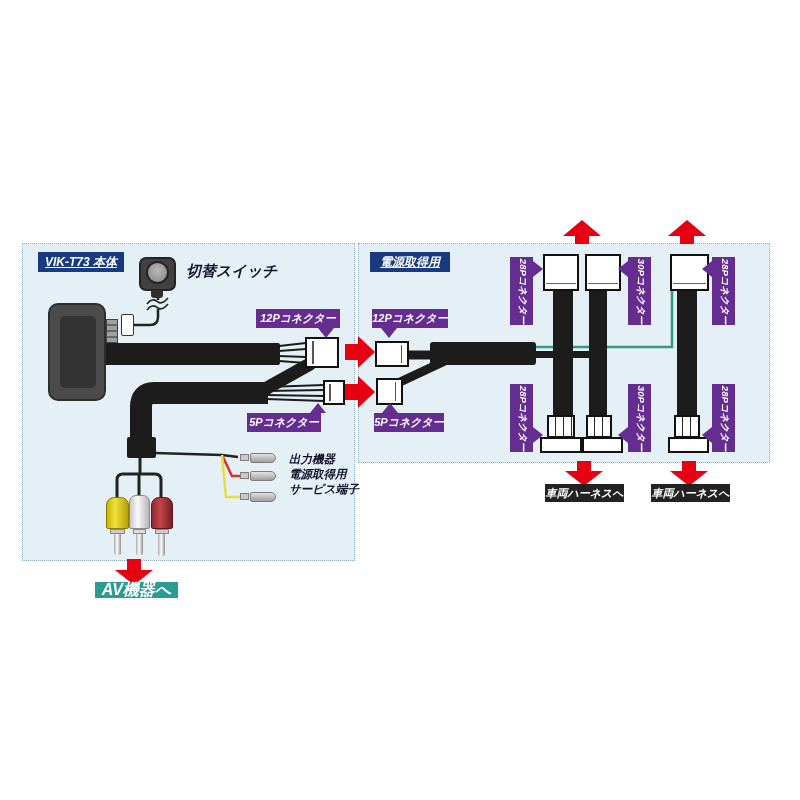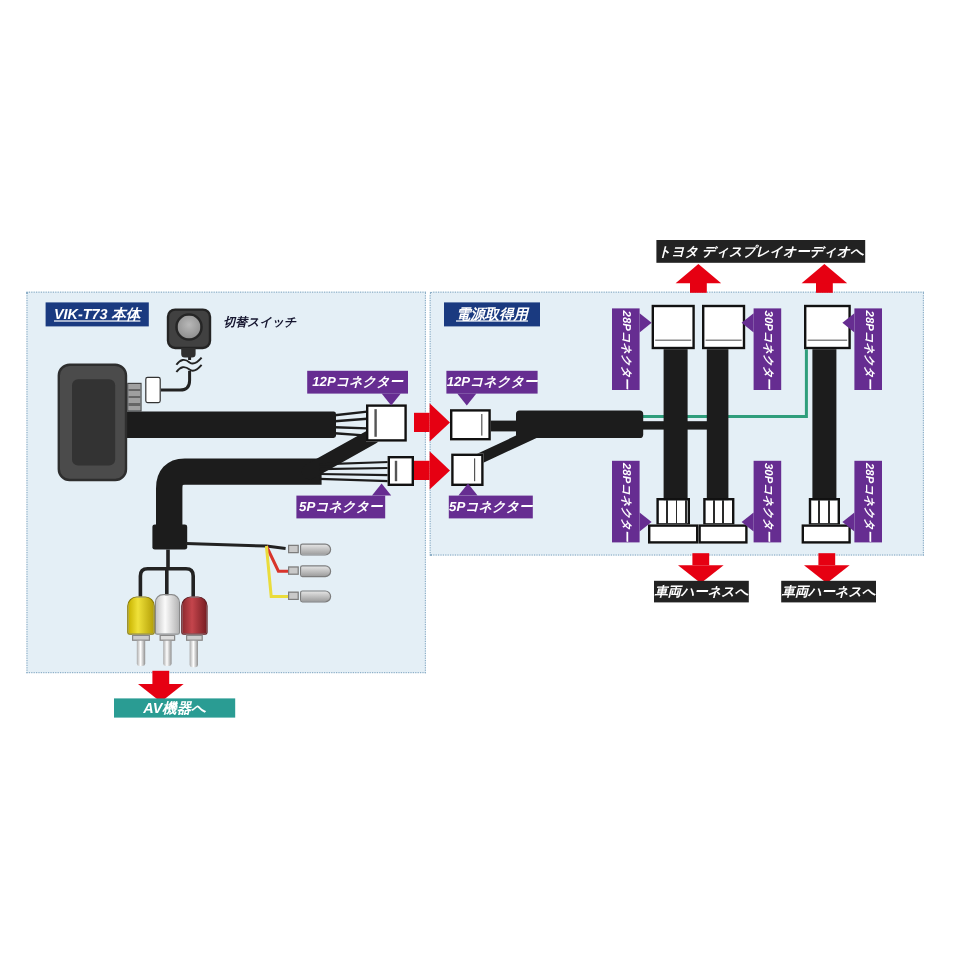--- a/index.html
+++ b/index.html
@@ -80,21 +80,21 @@
 
   <div class="abs lbl navybox" style="left:38px;top:252px;width:86px;height:20px;font-size:12px;">
     <span>VIK-T73 本体</span>
   </div>
 
   <div class="abs" style="left:139px;top:257px;width:37px;height:34px;background:#414141;border:2px solid #242424;border-radius:7px;box-sizing:border-box;"></div>
   <div class="abs" style="left:146px;top:261px;width:23px;height:23px;border-radius:50%;border:2px solid #262626;box-sizing:border-box;
               background:radial-gradient(circle at 50% 40%,#b8b8b8,#848484);"></div>
   <div class="abs" style="left:151px;top:290px;width:12px;height:8px;background:#2f2f2f;border-radius:0 0 3px 3px;"></div>
   <div class="abs" style="left:121px;top:314px;width:13px;height:22px;background:#fff;border:1.5px solid #333;border-radius:2px;box-sizing:border-box;"></div>
-  <div class="abs" style="left:186px;top:262px;font-size:10px;font-weight:bold;font-style:italic;color:#14142e;">
+  <div class="abs" style="left:186px;top:262px;font-size:15px;font-weight:bold;font-style:italic;color:#14142e;">
     <span>切替スイッチ</span>
   </div>
 
   <div class="abs" style="left:48px;top:303px;width:58px;height:98px;background:#4b4b4b;border:2px solid #2e2e2e;border-radius:10px;box-sizing:border-box;"></div>
   <div class="abs" style="left:60px;top:316px;width:36px;height:72px;background:#333;border-radius:5px;"></div>
   <div class="abs" style="left:106px;top:319px;width:12px;height:24px;border:1px solid #444;box-sizing:border-box;
               background:repeating-linear-gradient(180deg,#a0a0a0 0 4px,#666 4px 6px);"></div>
 
   <div class="connector" style="left:305px;top:337px;width:34px;height:31px;">
     <div class="latch-v" style="left:5px;"></div>
@@ -112,20 +112,25 @@
   </div>
   <div class="tri ptri-up" style="left:310px;top:403px;"></div>
 
   <div class="term-crimp" style="left:240px;top:454px;"></div>
   <div class="term-bullet" style="left:250px;top:453px;"></div>
   <div class="term-crimp" style="left:240px;top:472px;"></div>
   <div class="term-bullet" style="left:250px;top:471px;"></div>
   <div class="term-crimp" style="left:240px;top:493px;"></div>
   <div class="term-bullet" style="left:250px;top:492px;"></div>
 
+  <div class="abs note" style="left:289px;top:452px;">
+    <div>出力機器</div>
+    <div>電源取得用</div>
+    <div>サービス端子</div>
+  </div>
 
   <div class="abs" style="left:106px;top:497px;width:23px;height:32px;border:1px solid #8a7a00;box-sizing:border-box;
               border-radius:8px 8px 2px 2px;background:linear-gradient(90deg,#c9b400,#efe13a 38%,#b5a108);"></div>
   <div class="abs" style="left:110px;top:529px;width:15px;height:5px;background:#ccc;border:1px solid #888;box-sizing:border-box;"></div>
   <div class="abs" style="left:114px;top:534px;width:7px;height:21px;border-radius:0 0 2px 2px;
               background:linear-gradient(90deg,#aaa,#fff 45%,#8f8f8f);"></div>
 
   <div class="abs" style="left:129px;top:495px;width:21px;height:34px;border:1px solid #8a8a8a;box-sizing:border-box;
               border-radius:7px 7px 2px 2px;background:linear-gradient(90deg,#c6c6c6,#fafafa 40%,#b5b5b5);"></div>
   <div class="abs" style="left:133px;top:529px;width:13px;height:5px;background:#ddd;border:1px solid #888;box-sizing:border-box;"></div>
@@ -133,21 +138,21 @@
               background:linear-gradient(90deg,#aaa,#fff 45%,#8f8f8f);"></div>
 
   <div class="abs" style="left:151px;top:497px;width:22px;height:32px;border:1px solid #5f181d;box-sizing:border-box;
               border-radius:8px 8px 2px 2px;background:linear-gradient(90deg,#8e2a30,#c4454c 40%,#791e24);"></div>
   <div class="abs" style="left:155px;top:529px;width:14px;height:5px;background:#ccc;border:1px solid #888;box-sizing:border-box;"></div>
   <div class="abs" style="left:158px;top:534px;width:7px;height:22px;border-radius:0 0 2px 2px;
               background:linear-gradient(90deg,#aaa,#fff 45%,#8f8f8f);"></div>
 
   <div class="stem" style="left:127px;top:559px;width:14px;height:11px;"></div>
   <div class="tri tri-down" style="left:115px;top:570px;"></div>
-  <div class="abs lbl tealbox" style="left:95px;top:582px;width:101px;height:16px;font-size:12px;">
+  <div class="abs lbl tealbox" style="left:95px;top:582px;width:83px;height:16px;font-size:16px;">
     <span>AV機器へ</span>
   </div>
 
   <div class="stem" style="left:345px;top:344px;width:13px;height:16px;"></div>
   <div class="tri tri-right" style="left:358px;top:336px;"></div>
   <div class="stem" style="left:345px;top:384px;width:13px;height:16px;"></div>
   <div class="tri tri-right" style="left:358px;top:376px;"></div>
 
   <div class="abs lbl navybox" style="left:370px;top:252px;width:80px;height:20px;font-size:12px;">
     <span>電源取得用</span>
@@ -205,23 +210,20 @@
   <div class="tri ptri-right" style="left:533px;top:427px;"></div>
   <div class="vlabel" style="left:628px;top:384px;">
     <span class="vtext">30Pコネクター</span>
   </div>
   <div class="tri ptri-left" style="left:618px;top:427px;"></div>
   <div class="vlabel" style="left:712px;top:384px;">
     <span class="vtext">28Pコネクター</span>
   </div>
   <div class="tri ptri-left" style="left:702px;top:427px;"></div>
 
-  <div class="abs lbl blackbox" style="left:547px;top:200px;width:174px;height:19px;font-size:11px;">
-    <span>トヨタ ディスプレイオーディオへ</span>
-  </div>
   <div class="stem" style="left:575px;top:235px;width:14px;height:9px;"></div>
   <div class="tri tri-up" style="left:563px;top:220px;"></div>
   <div class="stem" style="left:680px;top:235px;width:14px;height:9px;"></div>
   <div class="tri tri-up" style="left:668px;top:220px;"></div>
 
   <div class="stem" style="left:577px;top:461px;width:14px;height:10px;"></div>
   <div class="tri tri-down" style="left:565px;top:471px;"></div>
   <div class="stem" style="left:682px;top:461px;width:14px;height:10px;"></div>
   <div class="tri tri-down" style="left:670px;top:471px;"></div>
 

